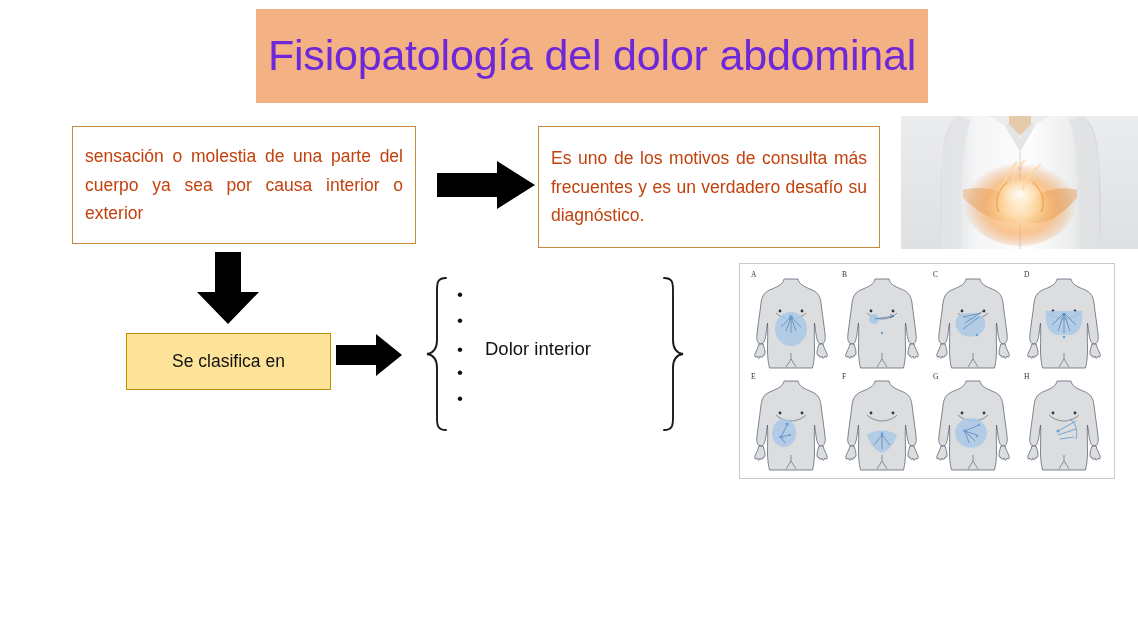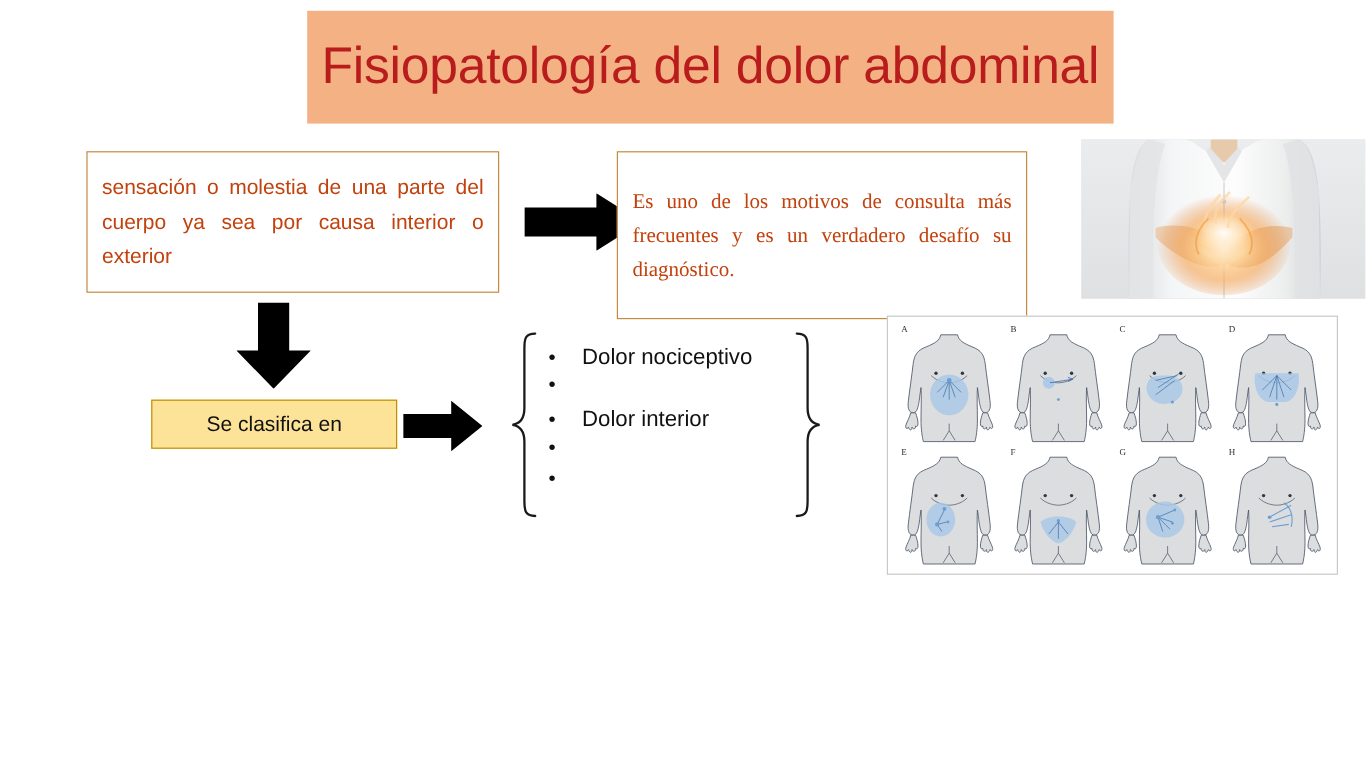--- a/index.html
+++ b/index.html
@@ -24,21 +24,21 @@
     width: 672px;
     height: 94px;
     background: #F4B183;
     display: flex;
     align-items: center;
     justify-content: center;
   }
   #title-banner .title-text {
     font-size: 43px;
     line-height: 1.05;
-    color: #b91c1c;
+    color: #6d28d9;
     letter-spacing: -0.2px;
     white-space: nowrap;
   }
 
   
   .def-box {
     position: absolute;
     box-sizing: border-box;
     border: 1.5px solid #C58A3E;
     background: #ffffff;
@@ -50,21 +50,21 @@
     padding: 0 12px;
     width: 100%;
     box-sizing: border-box;
     text-align: justify;
     text-align-last: left;
     font-size: 17.5px;
     line-height: 1.62;
     color: #c2410c;
   }
   #def-box-left  { left: 72px;  top: 126px; width: 344px; height: 118px; }
-  #def-box-right { left: 514px; top: 126px; width: 342px; height: 140px; font-family: Liberation Serif, serif; }
+  #def-box-right { left: 538px; top: 126px; width: 342px; height: 122px; }
 
   
   #photo-abdominal-pain {
     position: absolute;
     left: 901px;
     top: 116px;
     width: 237px;
     height: 133px;
     overflow: hidden;
     background: #e9eaec;
@@ -80,21 +80,21 @@
   #arrow-right-1 { left: 437px; top: 161px; width: 98px; height: 48px; }
   #arrow-down-1  { left: 197px; top: 252px; width: 62px; height: 72px; }
   #arrow-right-2 { left: 336px; top: 334px; width: 66px; height: 42px; }
 
   
   #classify-box {
     position: absolute;
     left: 126px;
     top: 333px;
     width: 205px;
-    height: 41px;
+    height: 57px;
     box-sizing: border-box;
     background: #FDE397;
     border: 1.3px solid #BF9000;
     display: flex;
     align-items: center;
     justify-content: center;
   }
   #classify-box .classify-text {
     font-size: 17.5px;
     color: #111111;
@@ -297,21 +297,20 @@
 <div id="pain-types-group">
   <div class="brace" id="brace-left">
     <svg width="24" height="156" viewBox="0 0 24 156" xmlns="http://www.w3.org/2000/svg">
       <path d="M22,2 C14,2 13,6 13,14 L13,64 C13,72 10,77 3,78 C10,79 13,84 13,92 L13,142 C13,150 14,154 22,154" fill="none" stroke="#1a1a1a" stroke-width="1.9" stroke-linecap="round"></path>
     </svg>
   </div>
 
   <ul id="pain-types-list">
     <li>
       <span class="bullet-dot">•</span>
-      <span>Dolor nociceptivo</span>
     </li>
     <li>
       <span class="bullet-dot">•</span>
     </li>
     <li>
       <span class="bullet-dot">•</span>
       <span>Dolor interior</span>
     </li>
     <li>
       <span class="bullet-dot">•</span>

